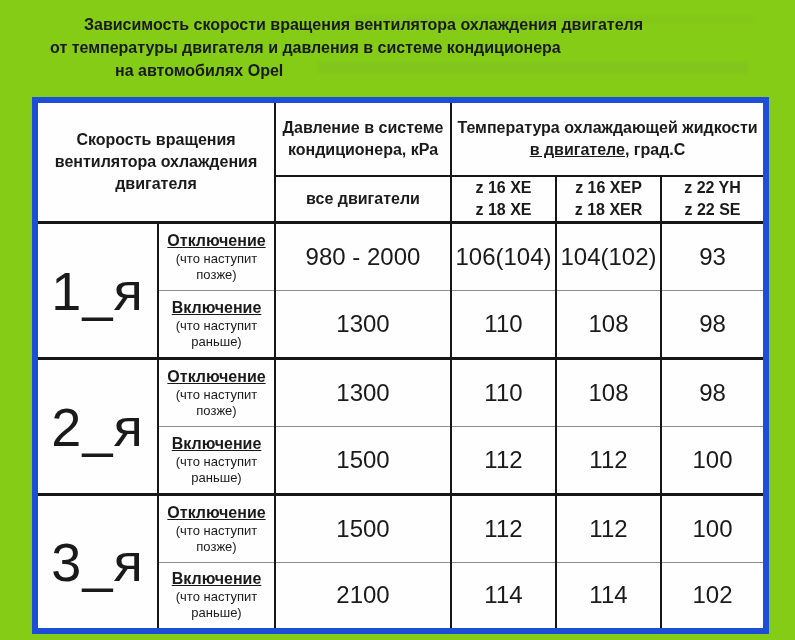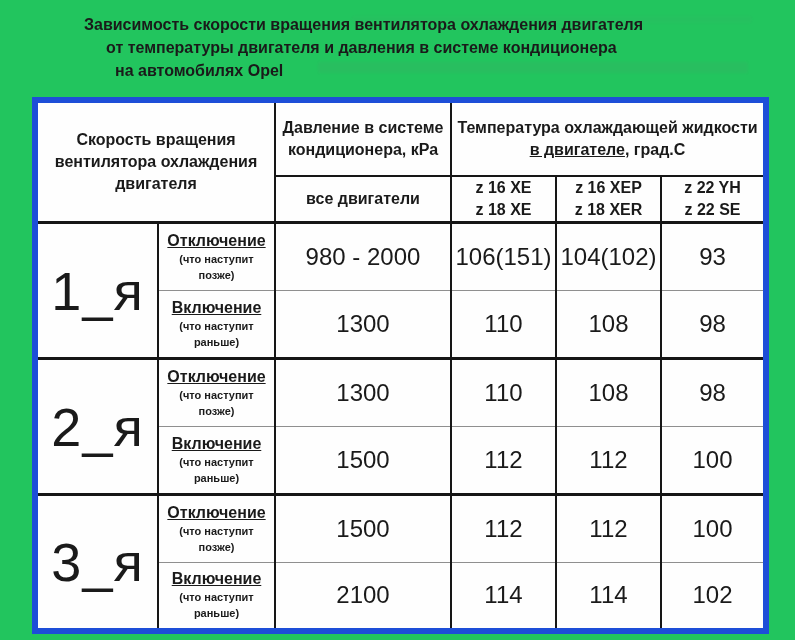--- a/index.html
+++ b/index.html
@@ -7,34 +7,34 @@
     padding: 0;
     background: #fbfbfb;
     font-family: "Liberation Sans", sans-serif;
     color: #1a1a1a;
   }
   .page {
     position: relative;
     width: 795px;
     height: 640px;
     overflow: hidden;
-    background: #22c55e;
+    background: #84cc16;
   }
   
   .title {
     position: absolute;
     top: 13px;
     left: 0;
     font-weight: bold;
     font-size: 16px;
     line-height: 23px;
     white-space: nowrap;
   }
   .title .t1 { padding-left: 84px; }
-  .title .t2 { padding-left: 106px; }
+  .title .t2 { padding-left: 50px; }
   .title .t3 { padding-left: 115px; }
   
   .smudge {
     position: absolute;
     background: rgba(120,120,120,0.08);
     filter: blur(1px);
     border-radius: 2px;
   }
   .smudge.s1 { left: 318px; top: 62px; width: 430px; height: 11px; }
   .smudge.s2 { left: 352px; top: 16px; width: 400px; height: 7px; opacity: .6; }
@@ -75,22 +75,22 @@
   }
   .mode {
     display: block;
     font-size: 16px;
     font-weight: bold;
     text-decoration: underline;
     line-height: 18px;
   }
   .note {
     display: block;
-    font-size: 11px;
-    font-weight: bold;
+    font-size: 13px;
+    font-weight: normal;
     line-height: 16px;
     margin-top: 1px;
     padding: 0 12px;
   }
   .val {
     font-size: 24px;
     font-weight: normal;
     white-space: nowrap;
   }
   
@@ -148,21 +148,21 @@
       </th>
     </tr>
 
     <tr class="data off gstart">
       <td rowspan="2" class="speed">1_я</td>
       <td>
         <span class="mode">Отключение</span>
         <span class="note">(что наступит позже)</span>
       </td>
       <td class="val">980 - 2000</td>
-      <td class="val">106(151)</td>
+      <td class="val">106(104)</td>
       <td class="val">104(102)</td>
       <td class="val">93</td>
     </tr>
     <tr class="data on">
       <td>
         <span class="mode">Включение</span>
         <span class="note">(что наступит раньше)</span>
       </td>
       <td class="val">1300</td>
       <td class="val">110</td>

